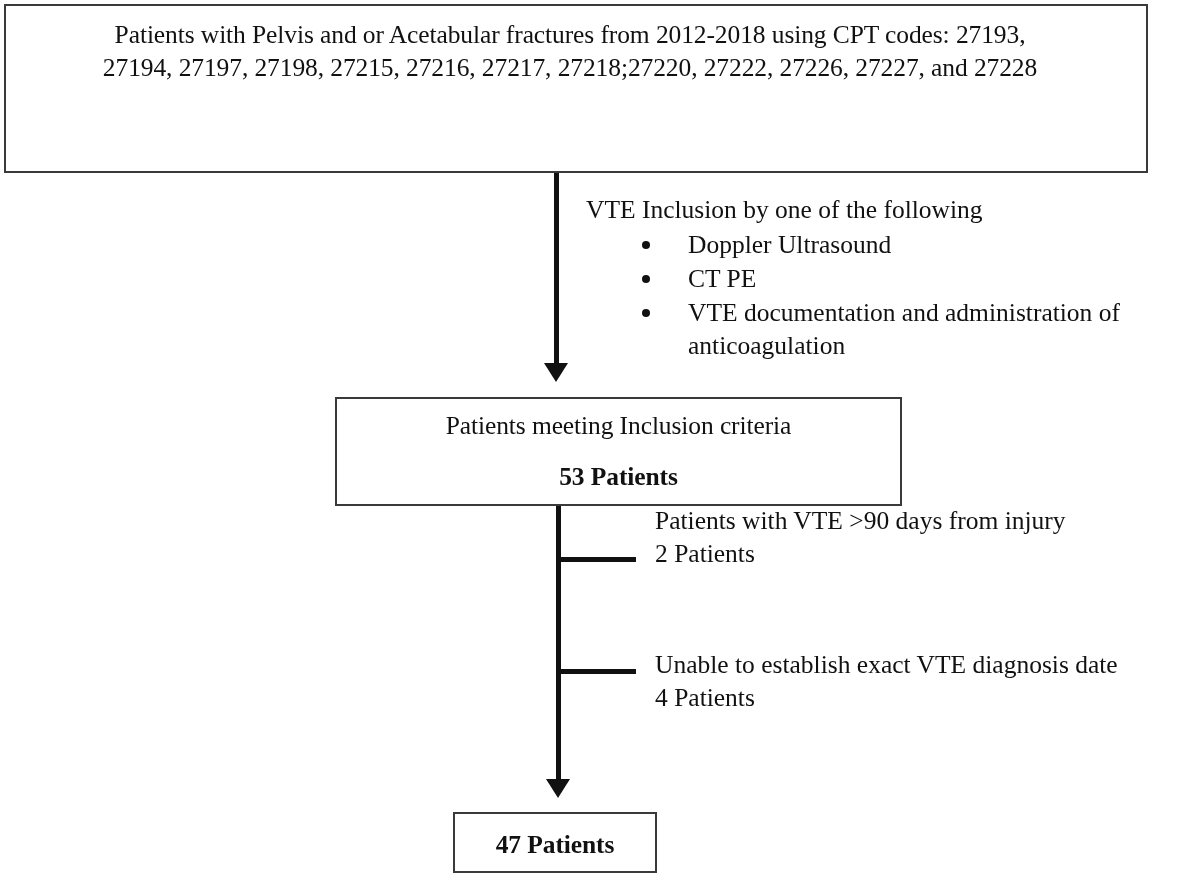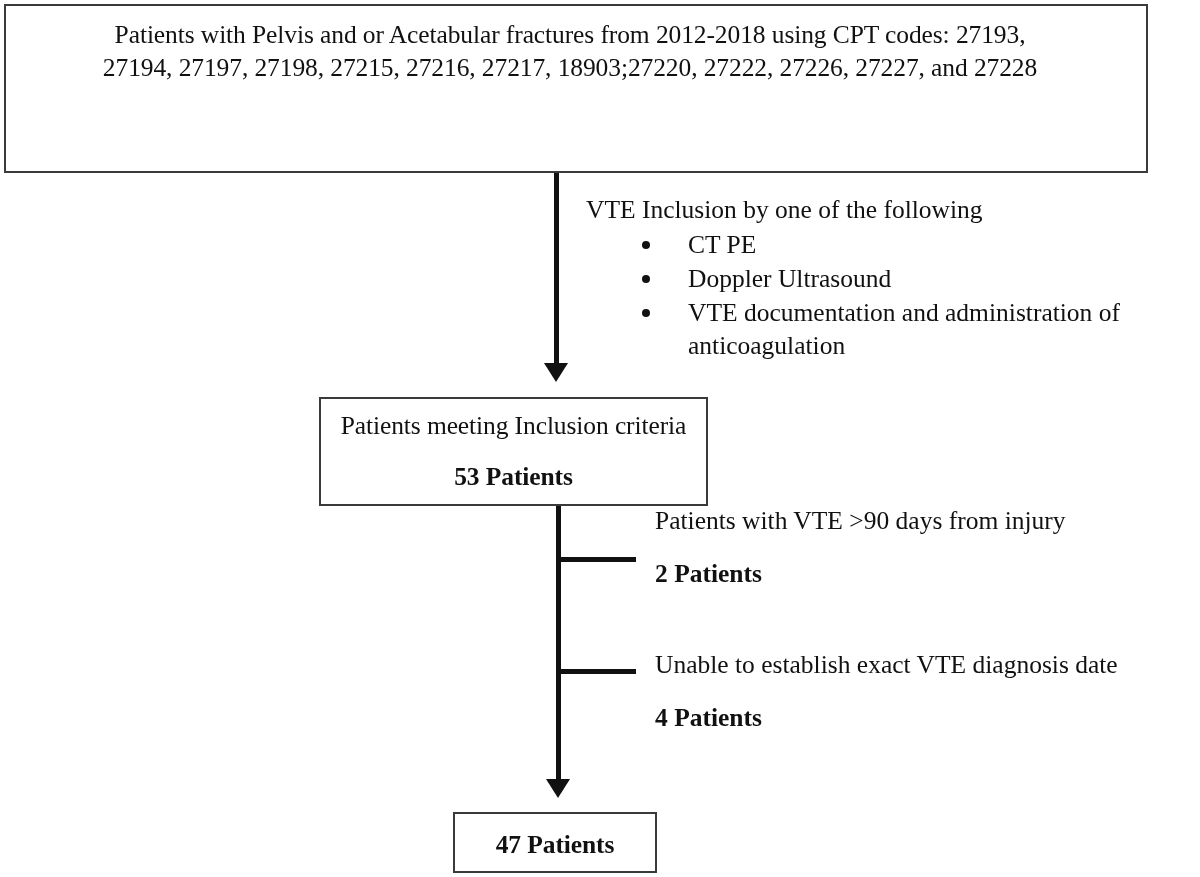--- a/index.html
+++ b/index.html
@@ -29,23 +29,23 @@
   }
 
   #box-cohort {
     left: 4px;
     top: 4px;
     width: 1144px;
     height: 169px;
     padding: 12px 34px 0 22px;
   }
   #box-inclusion {
-    left: 319px;
+    left: 335px;
     top: 397px;
-    width: 389px;
+    width: 567px;
     height: 109px;
     padding: 10px 14px 0 14px;
   }
   #box-final {
     left: 453px;
     top: 812px;
     width: 204px;
     height: 61px;
   }
 
@@ -147,51 +147,50 @@
     left: 655px;
     top: 648px;
     width: 545px;
   }
   .annot .detail {
     display: block;
     white-space: nowrap;
   }
   .annot .count {
     display: block;
-    font-weight: bold;
-    white-space: nowrap;
-    margin-top: 20px;
+    font-weight: normal;
+    white-space: nowrap;
   }
 </style>
 </head>
 <body>
 
 <div id="canvas">
 
   <div class="box" id="box-cohort">
     <span class="line">Patients with Pelvis and or Acetabular fractures from 2012-2018 using CPT codes: 27193,</span>
-    <span class="line">27194, 27197, 27198, 27215, 27216, 27217, 18903;27220, 27222, 27226, 27227, and 27228</span>
+    <span class="line">27194, 27197, 27198, 27215, 27216, 27217, 27218;27220, 27222, 27226, 27227, and 27228</span>
   </div>
 
   <div class="vline" id="arrow1-stem"></div>
   <div class="arrowhead" id="arrow1-head"></div>
 
   <div class="annot" id="annot-vte">
     <span class="annot-head">VTE Inclusion by one of the following</span>
     <ul class="bullets">
+      <li>
+        <span class="dot"></span>
+        <span>Doppler Ultrasound</span>
+      </li>
       <li>
         <span class="dot"></span>
         <span>CT PE</span>
       </li>
       <li>
         <span class="dot"></span>
-        <span>Doppler Ultrasound</span>
-      </li>
-      <li>
-        <span class="dot"></span>
         <span>VTE documentation and administration of anticoagulation</span>
       </li>
     </ul>
   </div>
 
   <div class="box" id="box-inclusion">
     <span class="line">Patients meeting Inclusion criteria</span>
     <span class="line bold" id="inclusion-count">53 Patients</span>
   </div>
 

